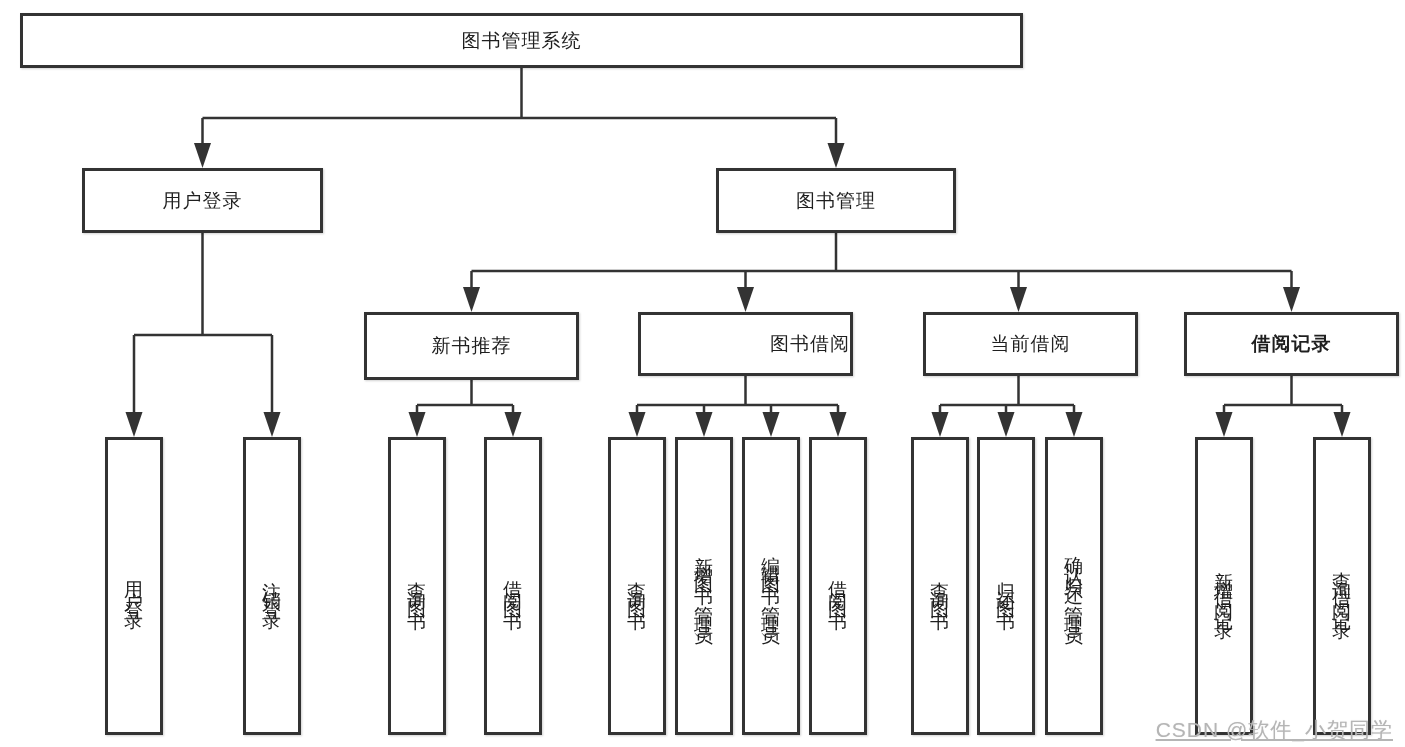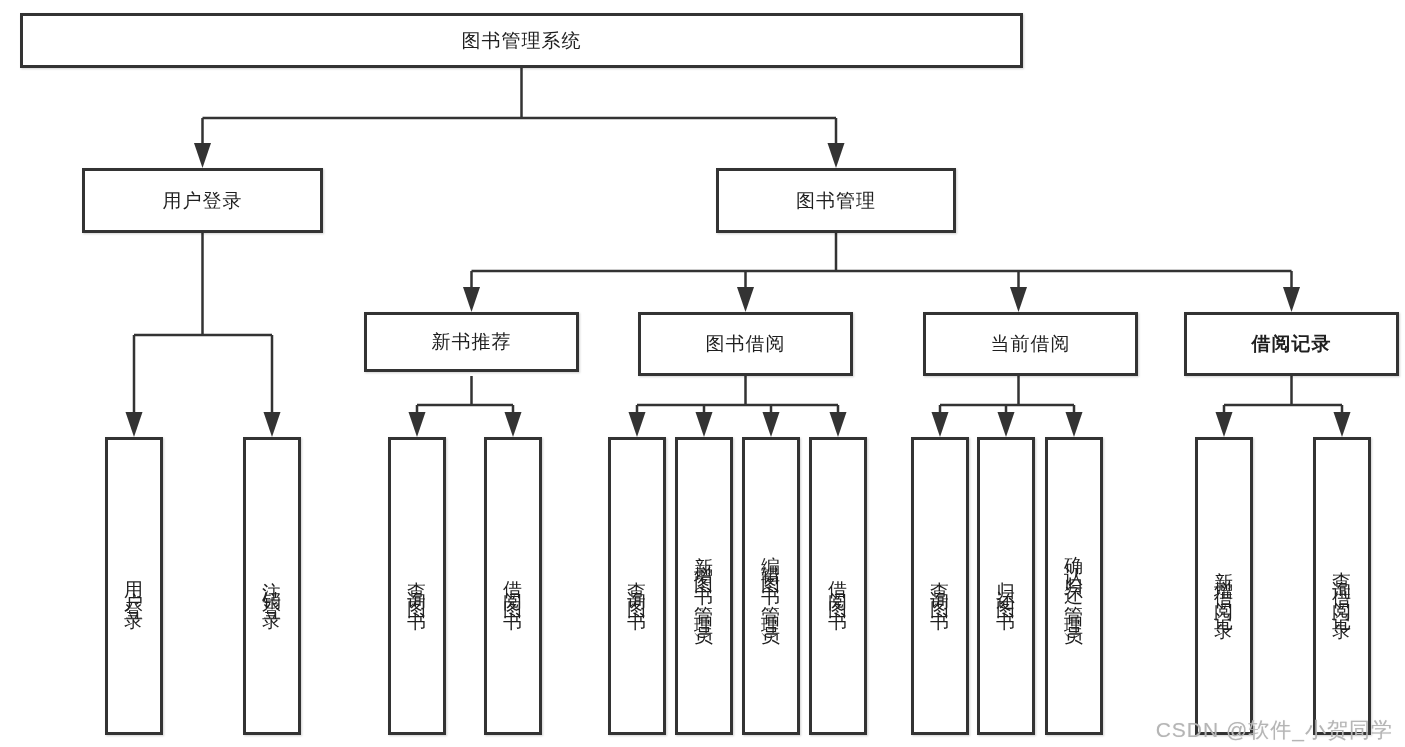--- a/index.html
+++ b/index.html
@@ -38,20 +38,21 @@
     letter-spacing: 10px;
   }
   .watermark {
     position: absolute;
     right: 12px;
     bottom: 3px;
     font-size: 21px;
     color: #b5b5b5;
     letter-spacing: 1px;
     text-shadow: 0 0 1px rgba(180,180,180,0.4);
+    text-decoration: underline;
   }
 </style>
 </head>
 <body>
 
 <div class="canvas">
   <svg id="connectors" width="1405" height="747">
       <path d="M521.5 68L521.5 118M202.5 118L836 118M202.5 118L202.5 147M836 118L836 147M202.5 233L202.5 335M134 335L272 335M134 335L134 416M272 335L272 416M836 233L836 271M471.5 271L1291.5 271M471.5 271L471.5 291M745.5 271L745.5 291M1018.5 271L1018.5 291M1291.5 271L1291.5 291M471.5 376L471.5 405M417 405L513 405M417 405L417 416M513 405L513 416M745.5 376L745.5 405M637 405L838 405M637 405L637 416M704 405L704 416M771 405L771 416M838 405L838 416M1018.5 376L1018.5 405M940 405L1074 405M940 405L940 416M1006 405L1006 416M1074 405L1074 416M1291.5 376L1291.5 405M1224 405L1342 405M1224 405L1224 416M1342 405L1342 416" fill="none" stroke="#333333" stroke-width="2.5"></path>
       <polygon fill="#333333" points="194,143 211,143 202.5,168"></polygon>
       <polygon fill="#333333" points="827.5,143 844.5,143 836,168"></polygon>
@@ -76,24 +77,24 @@
   <div id="nodes">
       <div class="node horizontal" style="left: 20px; top: 13px; width: 1003px; height: 55px;">
         <span class="label">图书管理系统</span>
       </div>
       <div class="node horizontal" style="left: 82px; top: 168px; width: 241px; height: 65px;">
         <span class="label">用户登录</span>
       </div>
       <div class="node horizontal" style="left: 716px; top: 168px; width: 240px; height: 65px;">
         <span class="label">图书管理</span>
       </div>
-      <div class="node horizontal" style="left: 364px; top: 312px; width: 215px; height: 60px; justify-content: center;">
+      <div class="node horizontal" style="left: 364px; top: 312px; width: 215px; height: 68px; justify-content: center;">
         <span class="label">新书推荐</span>
       </div>
-      <div class="node horizontal" style="left: 638px; top: 312px; width: 215px; height: 64px;">
+      <div class="node horizontal" style="left: 638px; top: 312px; width: 215px; height: 64px; justify-content: flex-end;">
         <span class="label">图书借阅</span>
       </div>
       <div class="node horizontal" style="left: 911px; top: 312px; width: 215px; height: 64px; margin-left: 12px;">
         <span class="label">当前借阅</span>
       </div>
       <div class="node horizontal" style="left: 1184px; top: 312px; width: 215px; height: 64px; font-weight: bold;">
         <span class="label">借阅记录</span>
       </div>
       <div class="node vertical" style="left: 105px; top: 437px; width: 58px; height: 298px;">
         <span class="label">用户登录</span>

